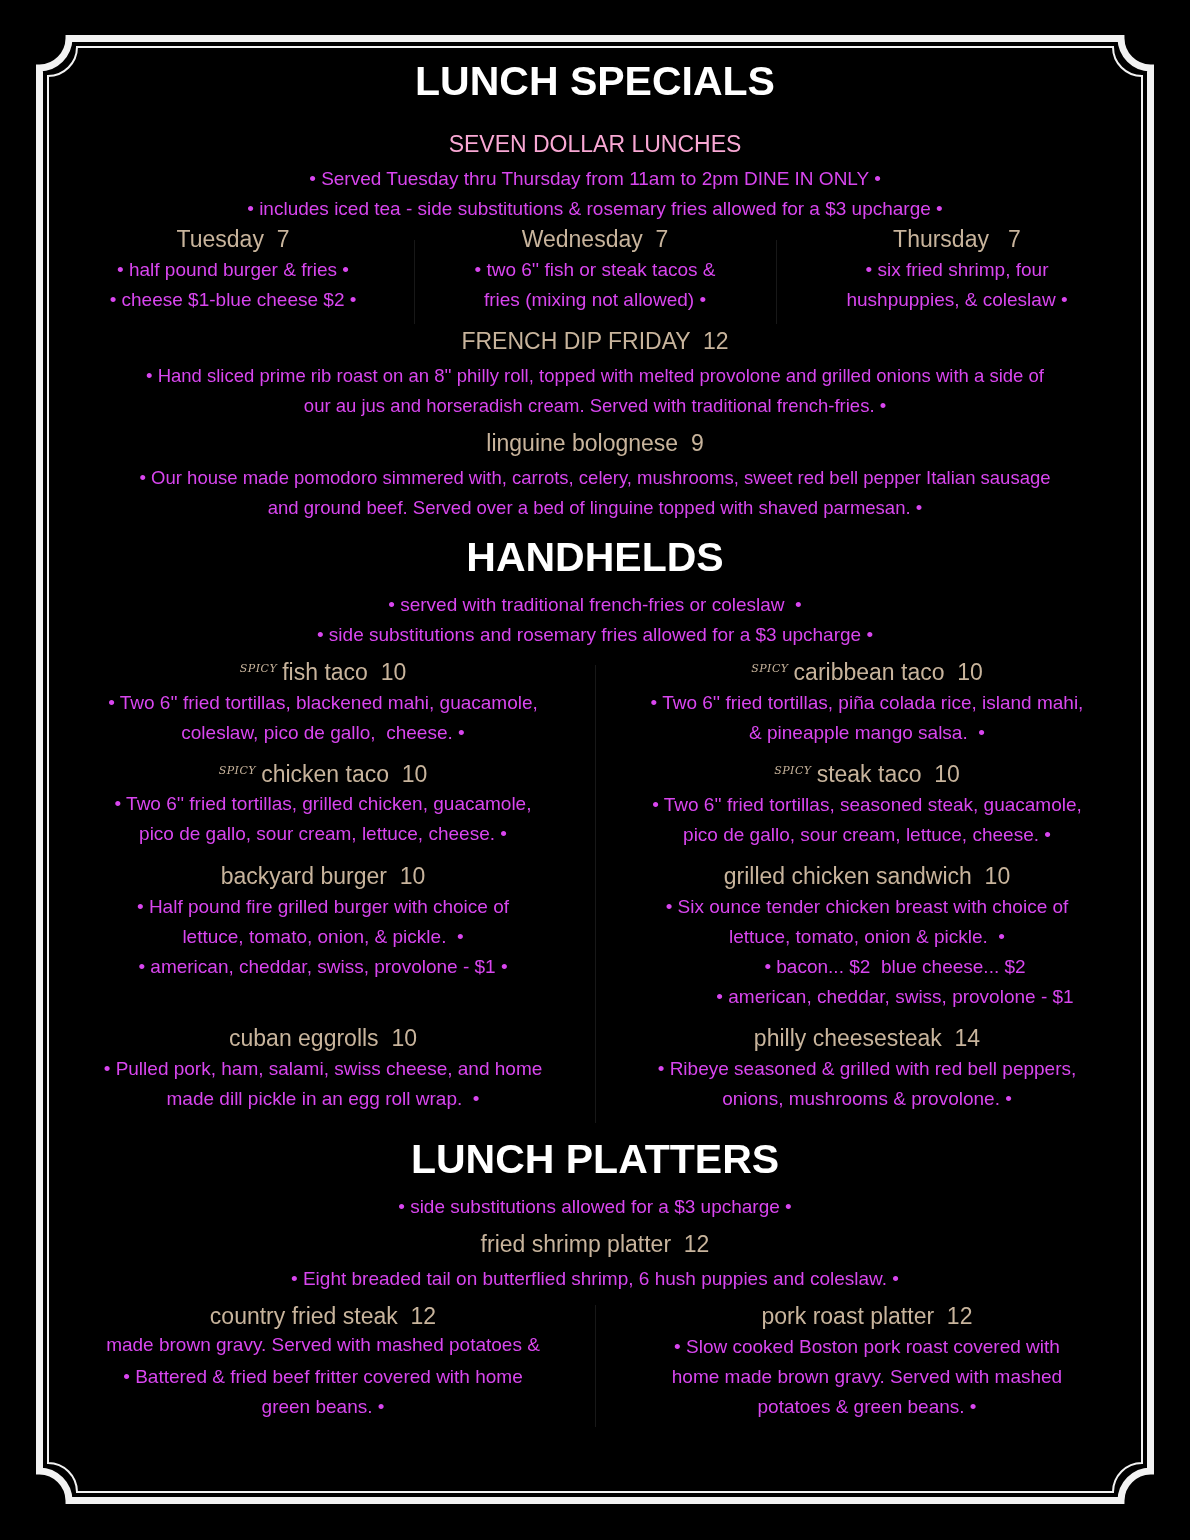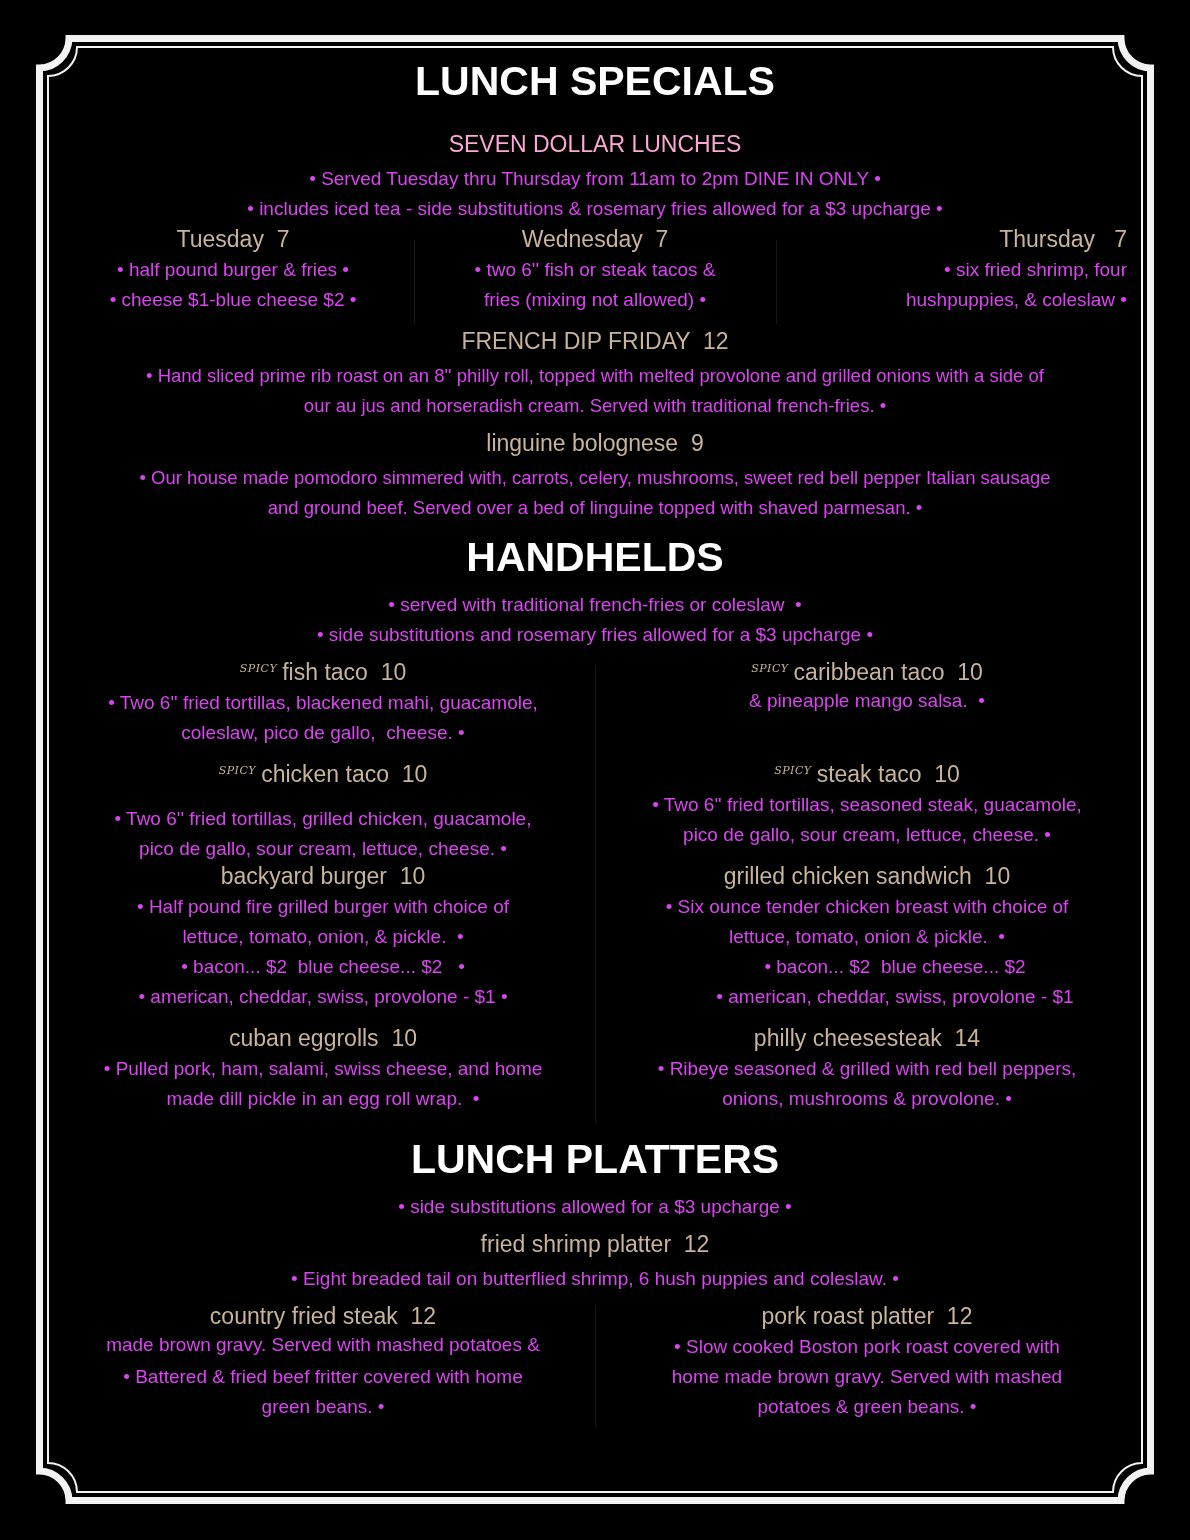--- a/index.html
+++ b/index.html
@@ -36,21 +36,21 @@
   <div class="desc" style="margin-top:2px;">• half pound burger &amp; fries •</div>
   <div class="desc">• cheese $1-blue cheese $2 •</div>
 </div>
 <div class="vdiv" style="left:414px;top:240px;height:84px;"></div>
 <div class="abs" style="left:425px;width:340px;top:226px;">
   <div class="item" style="white-space:pre;">Wednesday  7</div>
   <div class="desc" style="margin-top:2px;">• two 6'' fish or steak tacos &amp;</div>
   <div class="desc">fries (mixing not allowed) •</div>
 </div>
 <div class="vdiv" style="left:776px;top:240px;height:84px;"></div>
-<div class="abs" style="left:787px;width:340px;top:226px;text-align:right;">
+<div class="abs" style="left:787px;width:340px;top:226px;">
   <div class="item" style="white-space:pre;">Thursday   7</div>
   <div class="desc" style="margin-top:2px;">• six fried shrimp, four</div>
   <div class="desc">hushpuppies, &amp; coleslaw  •</div>
 </div>
 
 <div class="abs item" style="left:0;width:1190px;top:328px;white-space:pre;">FRENCH DIP FRIDAY  12</div>
 <div class="abs desc" style="left:0;width:1190px;top:361px;font-size:18.5px;">• Hand sliced prime rib roast on an 8'' philly roll, topped with melted provolone and grilled onions with a side of</div>
 <div class="abs desc" style="left:0;width:1190px;top:391px;font-size:18.5px;">our au jus and horseradish cream. Served with traditional french-fries. •</div>
 
 <div class="abs item" style="left:0;width:1190px;top:430px;white-space:pre;">linguine bolognese  9</div>
@@ -63,38 +63,38 @@
 
 <div class="vdiv" style="left:595px;top:665px;height:458px;"></div>
 
 <div class="abs" style="left:55px;width:536px;top:659px;">
   <div class="item"><span class="spicy">SPICY</span><span style="white-space:pre;">fish taco  10</span></div>
   <div class="desc" style="margin-top:2px;">• Two 6'' fried tortillas, blackened mahi, guacamole,</div>
   <div class="desc" style="white-space:pre;">coleslaw, pico de gallo,  cheese. •</div>
 </div>
 <div class="abs" style="left:55px;width:536px;top:761px;">
   <div class="item"><span class="spicy">SPICY</span><span style="white-space:pre;">chicken taco  10</span></div>
-  <div class="desc" style="margin-top:16px;">• Two 6'' fried tortillas, grilled chicken, guacamole,</div>
+  <div class="desc" style="margin-top:1px;">• Two 6'' fried tortillas, grilled chicken, guacamole,</div>
   <div class="desc">pico de gallo, sour cream, lettuce, cheese. •</div>
 </div>
 <div class="abs" style="left:55px;width:536px;top:863px;">
   <div class="item" style="white-space:pre;">backyard burger  10</div>
   <div class="desc" style="margin-top:2px;">• Half pound fire grilled burger with choice of</div>
   <div class="desc" style="white-space:pre;">lettuce, tomato, onion, &amp; pickle.  •</div>
-  <div class="desc" style="white-space:pre;">• bacon... $2  blue cheese... $2   •</div>
   <div class="desc">• american, cheddar, swiss, provolone - $1 •</div>
 </div>
 <div class="abs" style="left:55px;width:536px;top:1025px;">
   <div class="item" style="white-space:pre;">cuban eggrolls  10</div>
   <div class="desc" style="margin-top:2px;">• Pulled pork, ham, salami, swiss cheese, and home</div>
   <div class="desc" style="white-space:pre;">made dill pickle in an egg roll wrap.  •</div>
 </div>
 
 <div class="abs" style="left:599px;width:536px;top:659px;">
   <div class="item"><span class="spicy">SPICY</span><span style="white-space:pre;">caribbean taco  10</span></div>
+  <div class="desc" style="margin-top:2px;">• Two 6'' fried tortillas, piña colada rice, island mahi,</div>
   <div class="desc" style="white-space:pre;">&amp; pineapple mango salsa.  •</div>
 </div>
 <div class="abs" style="left:599px;width:536px;top:761px;">
   <div class="item"><span class="spicy">SPICY</span><span style="white-space:pre;">steak taco  10</span></div>
   <div class="desc" style="margin-top:2px;">• Two 6'' fried tortillas, seasoned steak, guacamole,</div>
   <div class="desc">pico de gallo, sour cream, lettuce, cheese. •</div>
 </div>
 <div class="abs" style="left:599px;width:536px;top:863px;">
   <div class="item" style="white-space:pre;">grilled chicken sandwich  10</div>
   <div class="desc" style="margin-top:2px;">• Six ounce tender chicken breast with choice of</div>

